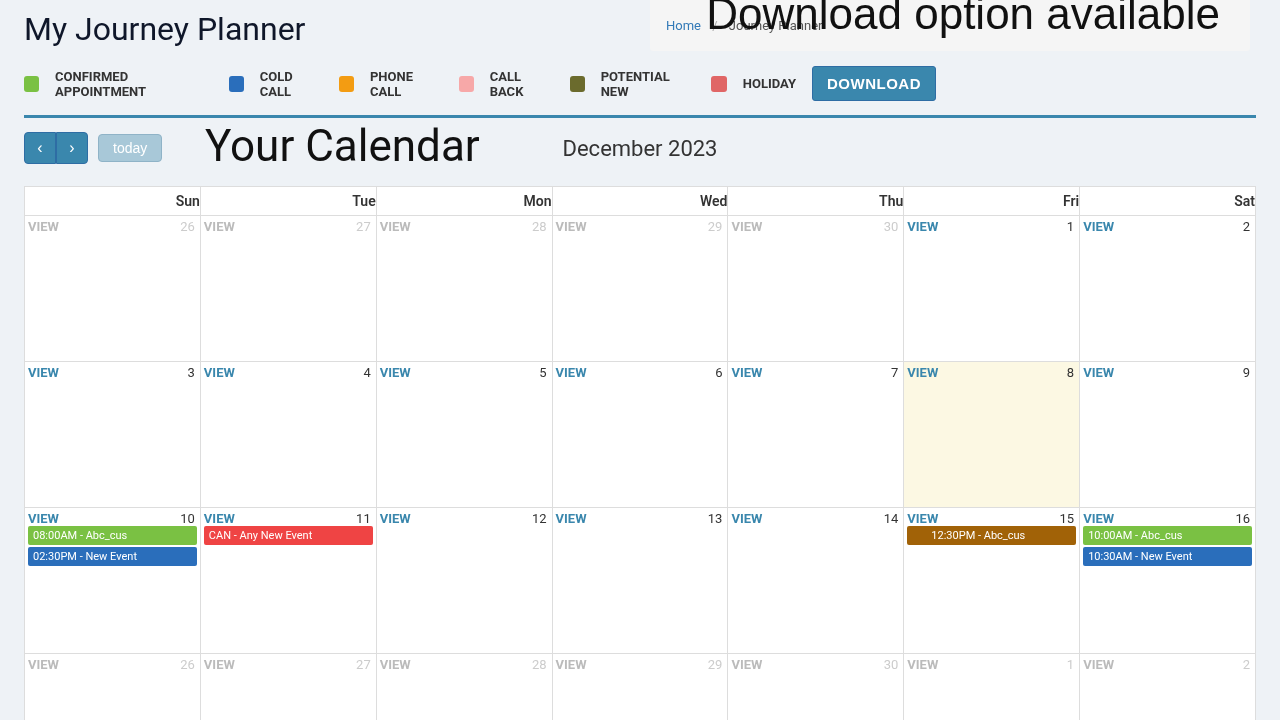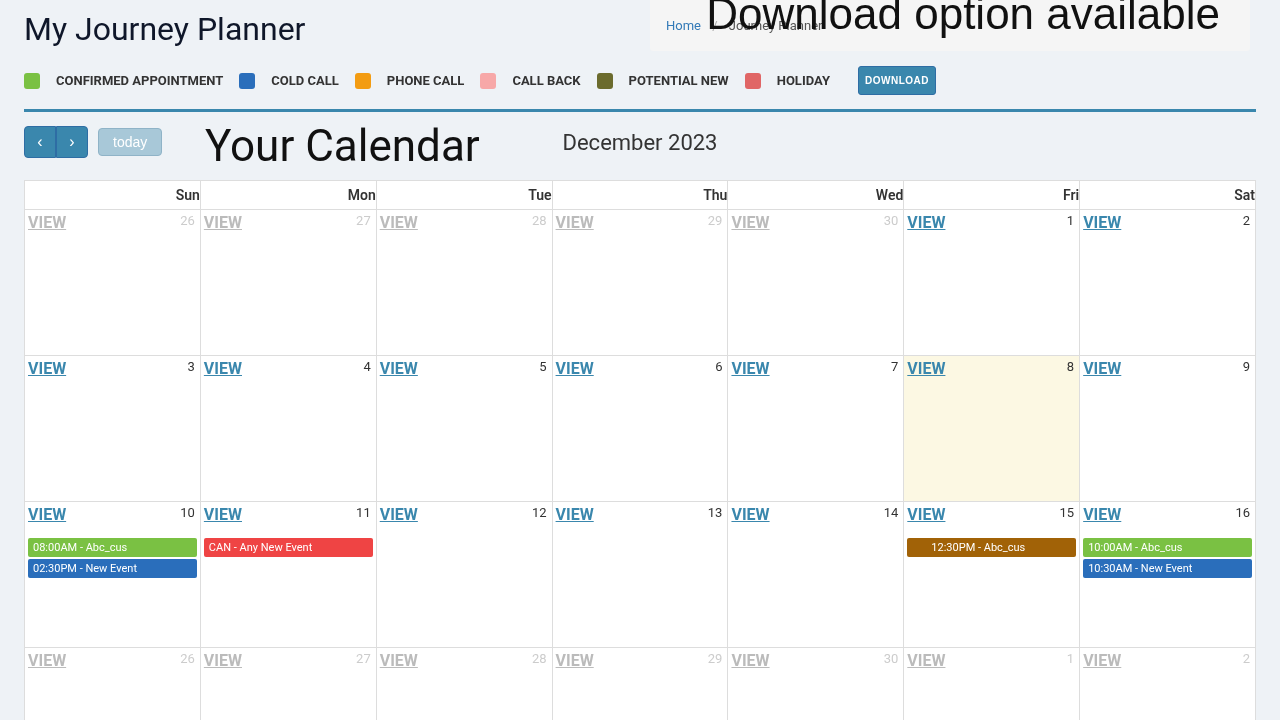--- a/index.html
+++ b/index.html
@@ -51,23 +51,23 @@
   }
   .swatch {
     width: 16px; height: 16px; border-radius: 3px;
   }
   .download-btn {
     margin-left: auto;
     margin-right: 320px;
     background: #3a87ad;
     border: 1px solid #2e6da4;
     color: #fff;
-    font-size: 10px;
+    font-size: 15px;
     font-weight: 600;
-    padding: 8px 6px;
+    padding: 8px 14px;
     border-radius: 3px;
     cursor: pointer;
     letter-spacing: 0.5px;
   }
   .overlay-download {
     position: absolute;
     top: -10px;
     right: 60px;
     font-size: 44px;
     line-height: 1.1;
@@ -171,33 +171,32 @@
     background: #fff;
   }
   .cal-cell.highlight { background: #fcf8e3; }
   .cell-top {
     display: flex;
     justify-content: space-between;
     align-items: flex-start;
     padding: 1px 3px 0 1px;
   }
   .view-link {
-    font-size: 16px;
+    font-size: 13px;
     font-weight: 700;
     color: #3a87ad;
-    text-decoration: underline;
     cursor: pointer;
   }
   .view-link.muted { color: #bbb; }
   .daynum {
     font-size: 13px;
     color: #333;
   }
   .daynum.muted { color: #ccc; }
-  .events { display: flex; flex-direction: column; gap: 2px; margin-top: 14px; padding: 0 1px; justify-content: center; }
+  .events { display: flex; flex-direction: column; gap: 2px; margin-top: 0; padding: 0 1px; justify-content: center; }
   .event {
     font-size: 11px;
     color: #fff;
     padding: 3px 5px;
     border-radius: 2px;
     white-space: nowrap;
     overflow: hidden;
     text-overflow: ellipsis;
     cursor: pointer;
   }
@@ -257,24 +256,24 @@
         <span>›</span>
       </button>
     </div>
     <button class="today-btn">today</button>
     <div class="month-label">December 2023</div>
   </div>
 
   <div class="calendar">
     <div class="cal-header" id="cal-header">
         <div class="dayhead">Sun</div>
+        <div class="dayhead">Tue</div>
         <div class="dayhead">Mon</div>
-        <div class="dayhead">Tue</div>
+        <div class="dayhead">Wed</div>
         <div class="dayhead">Thu</div>
-        <div class="dayhead">Wed</div>
         <div class="dayhead">Fri</div>
         <div class="dayhead">Sat</div>
       </div>
     <div class="cal-body" id="cal-body">
         <div class="cal-row">
           <div class="cal-cell other-month">
             <div class="cell-top">
               <span class="view-link muted">VIEW</span>
               <span class="daynum muted">26</span>
             </div>

